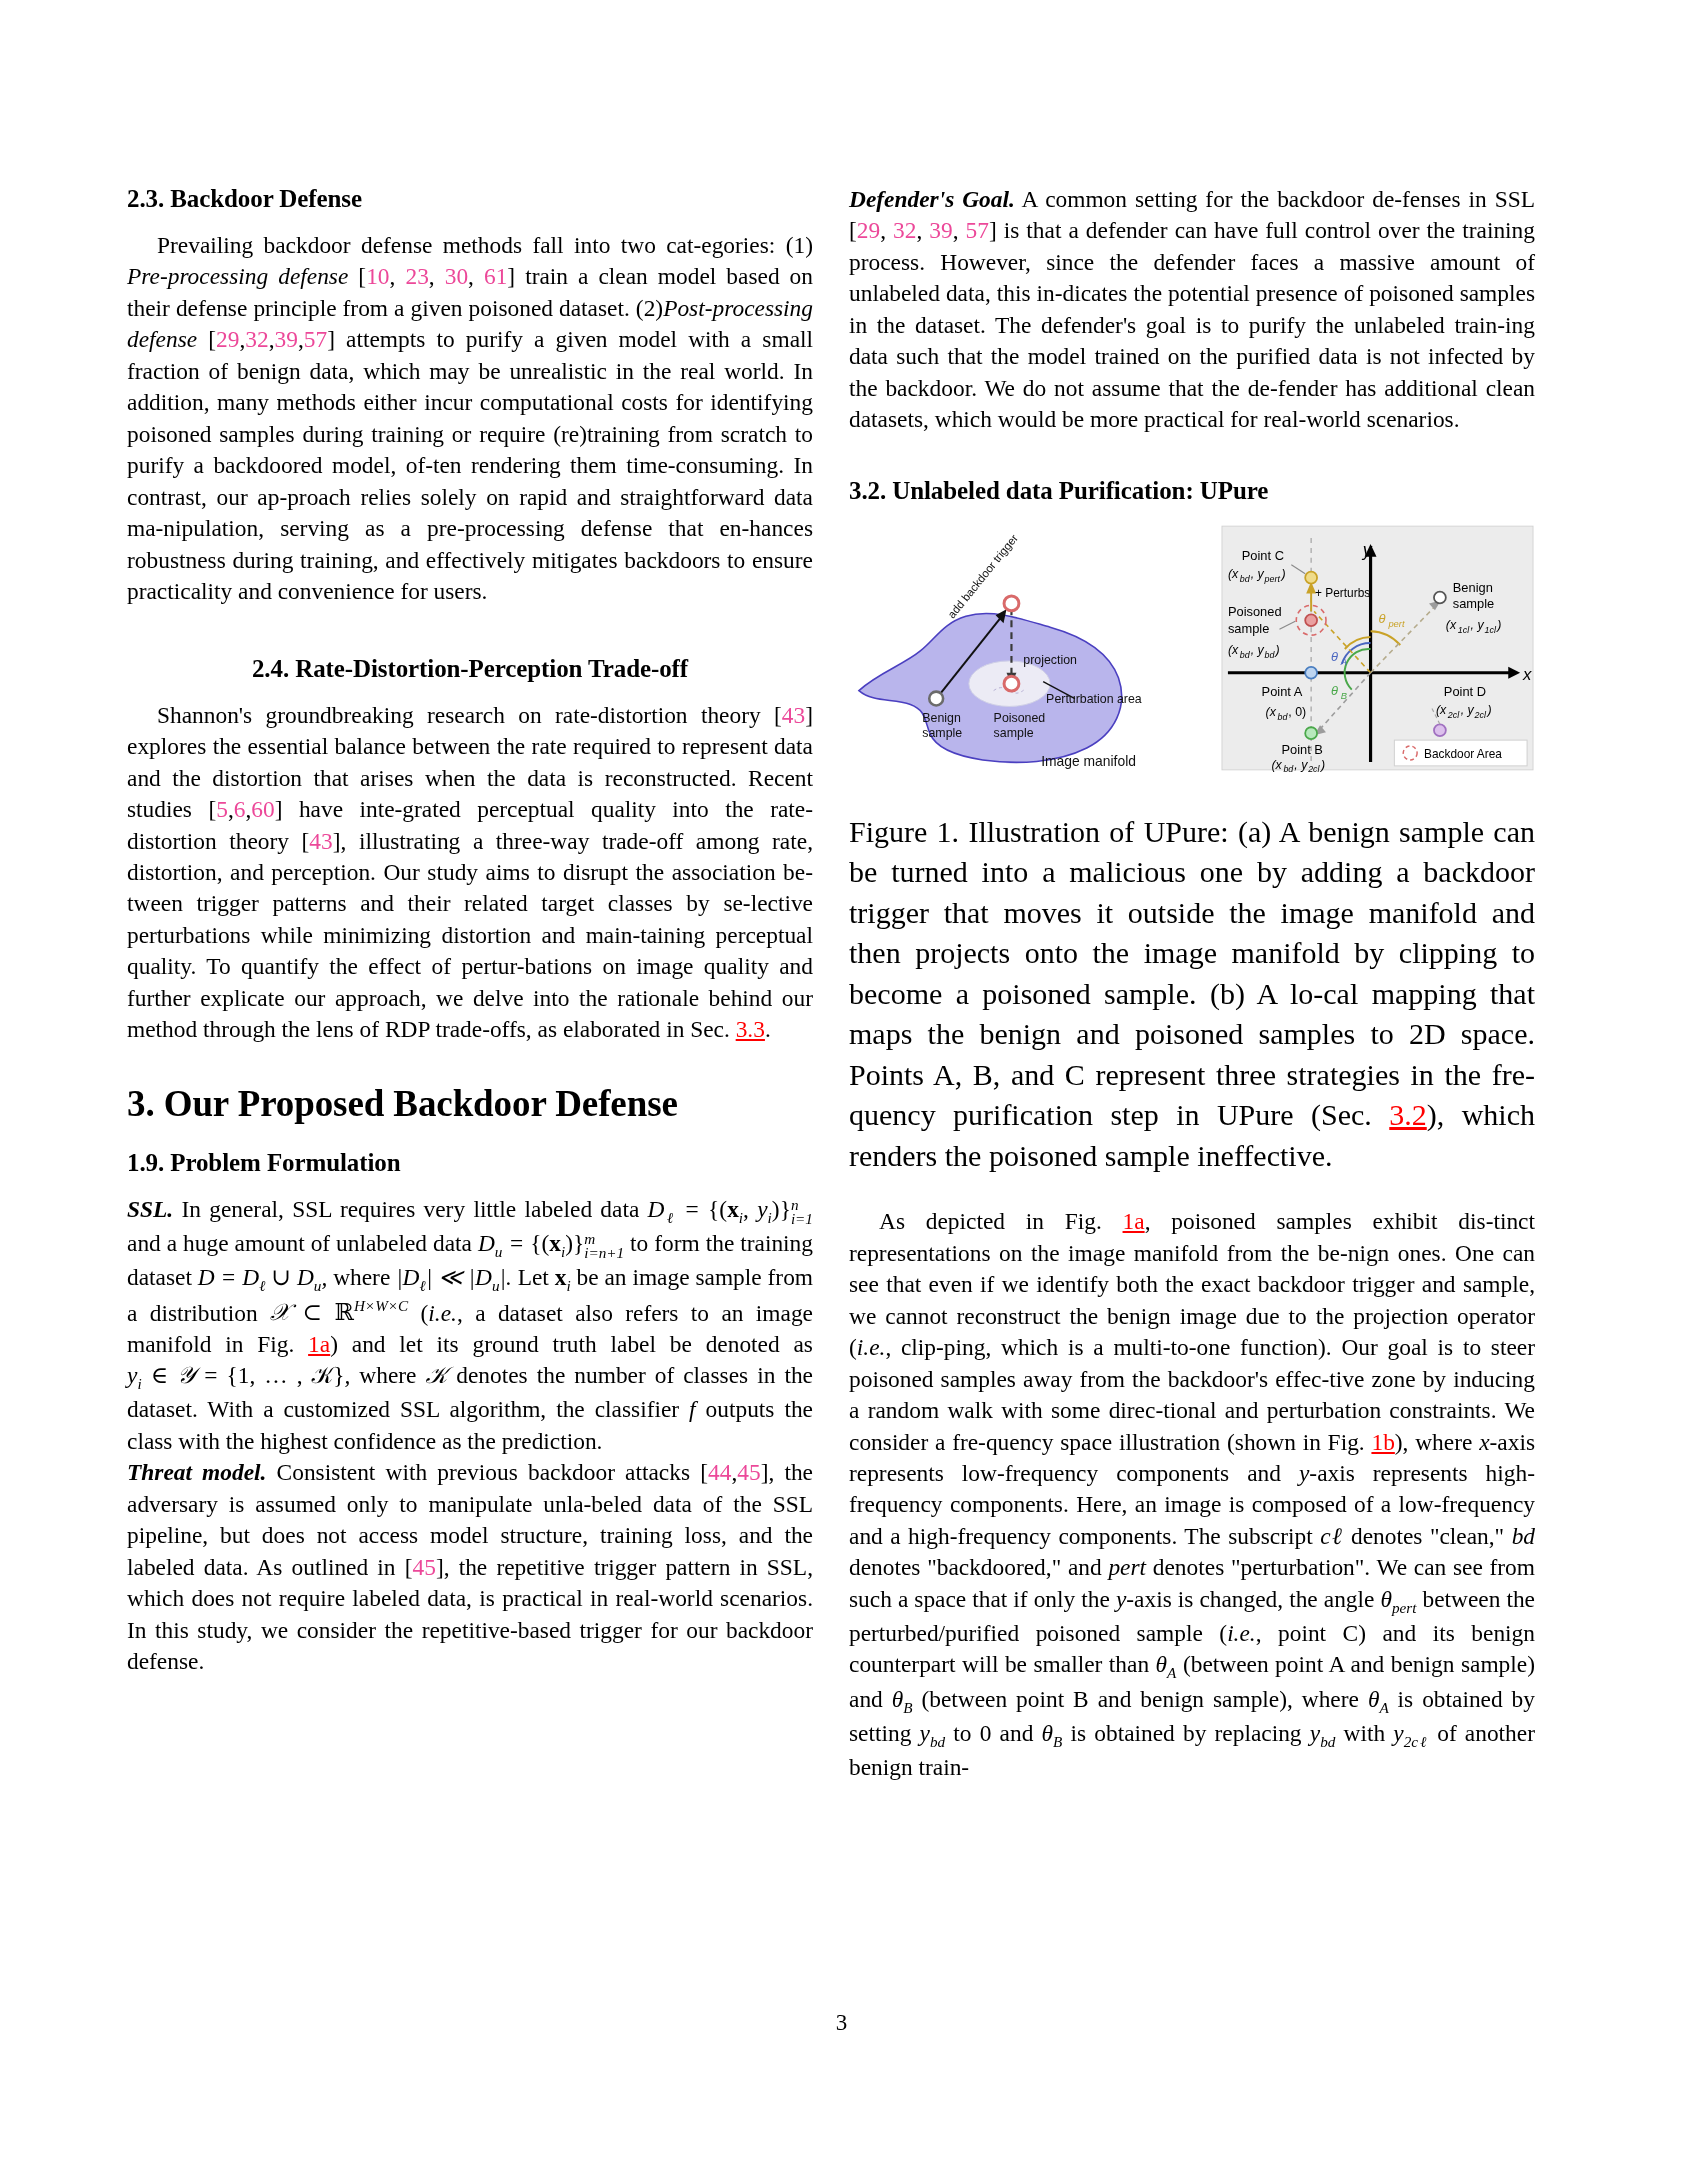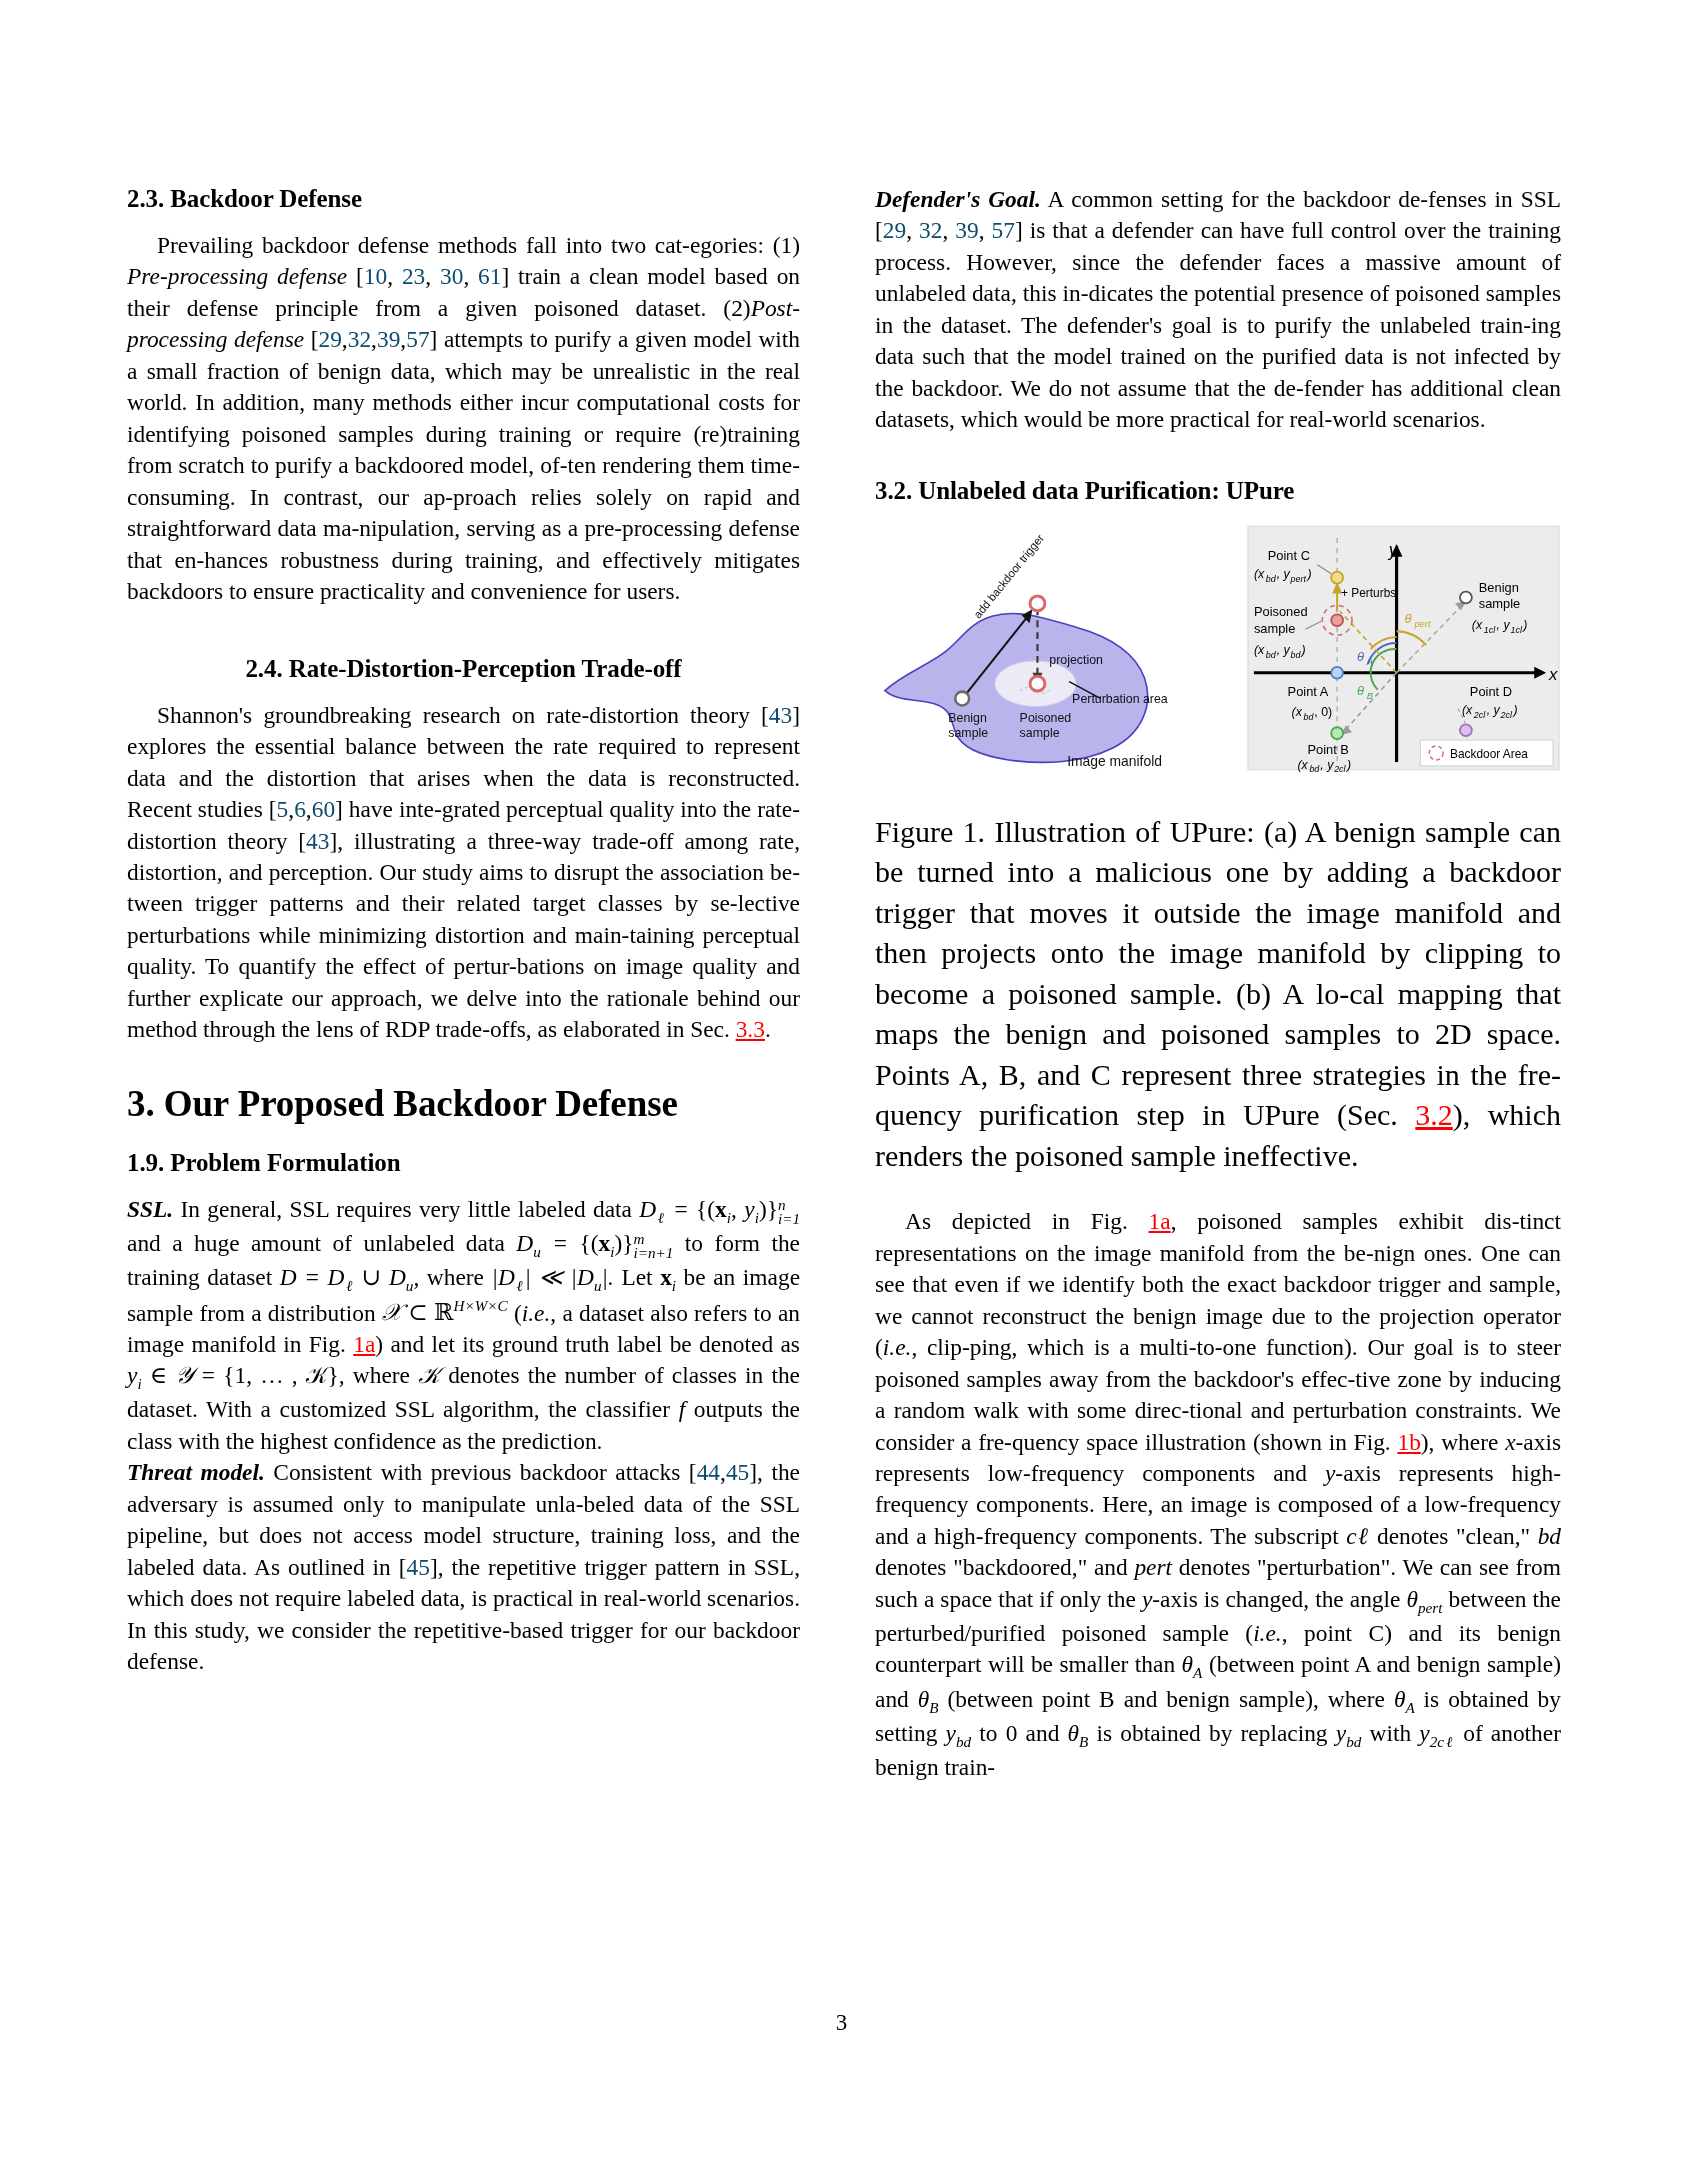--- a/index.html
+++ b/index.html
@@ -20,21 +20,21 @@
     left: 0; top: 0;
     width: 1683px;
     height: 2178px;
   }
   .columns {
     position: absolute;
     left: 127px;
     top: 184px;
     width: 1434px;
     display: flex;
-    gap: 75px;
+    gap: 36px;
   }
   .col {
     width: 686px;
   }
   h2.sec {
     font-size: 25px;
     font-weight: bold;
     margin: 0 0 16px 0;
     line-height: 1.2;
     letter-spacing: -0.1px;
@@ -54,21 +54,21 @@
   p.body {
     font-size: 23.4px;
     line-height: 1.345;
     margin: 0 0 0 0;
     text-align: justify;
     text-justify: inter-word;
     hyphens: none;
   }
   p.indent { text-indent: 30px; }
   p.gap { margin-top: 16px; }
-  .cite { color: #0c4a6e; }
+  .cite { color: #ec4899; }
   .figref { color: #ff0000; text-decoration: underline; }
   i.it { font-style: italic; }
   b.bd { font-weight: bold; font-style: italic; }
   .mj {
     font-family: "Liberation Serif", "DejaVu Serif", serif;
     font-style: italic;
     white-space: nowrap;
   }
   .mjn { font-style: normal; }
   .bbx { font-weight: bold; font-style: normal; }

